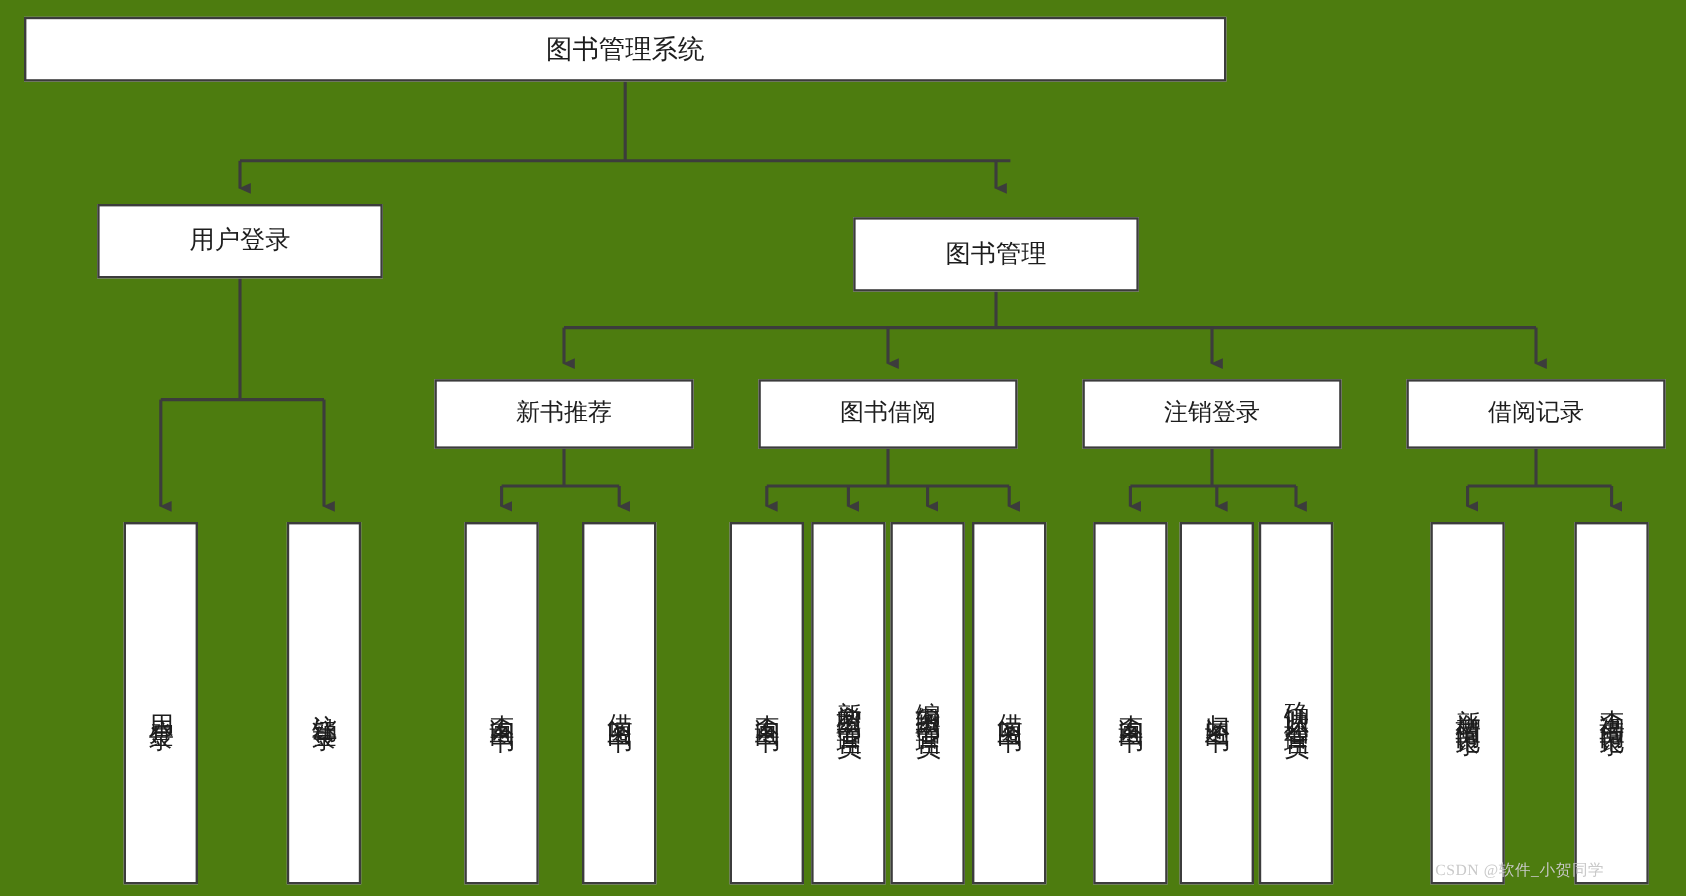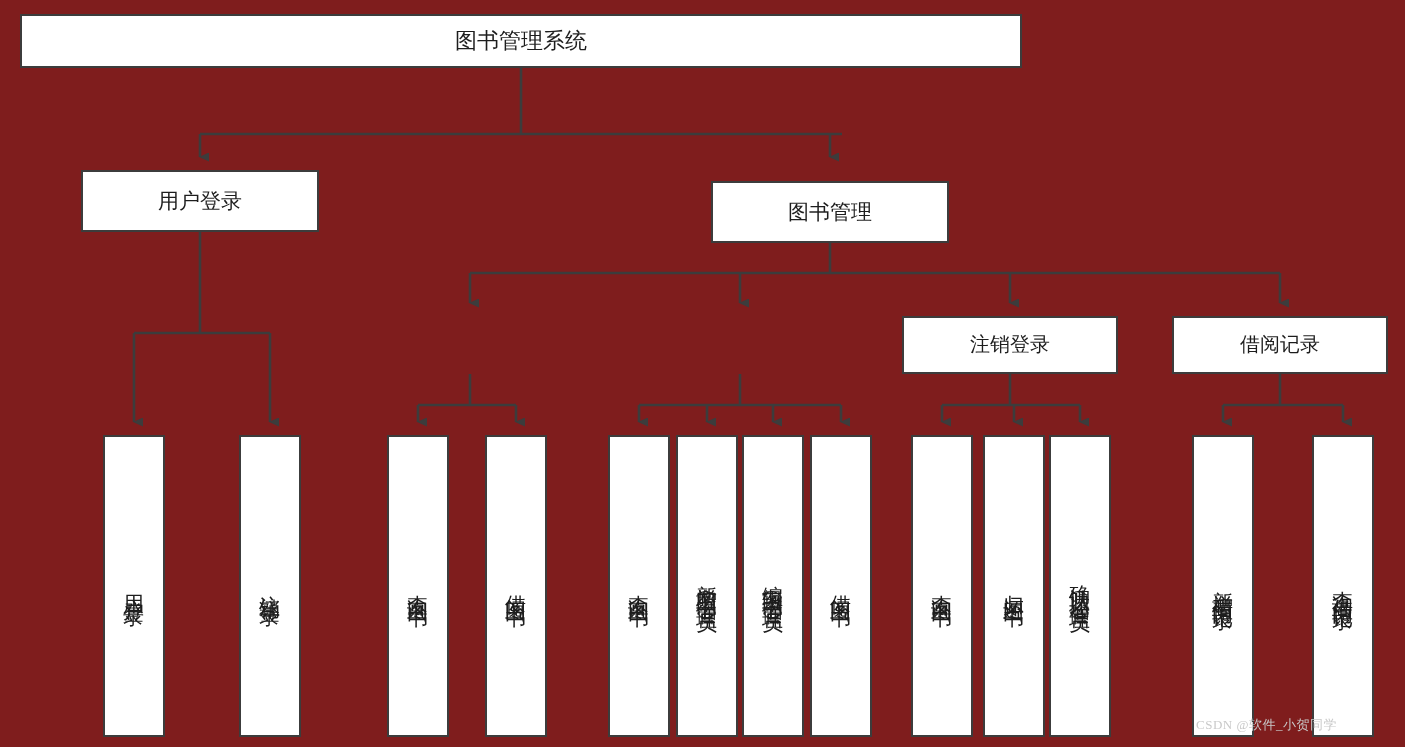--- a/index.html
+++ b/index.html
@@ -8,21 +8,21 @@
     padding: 0;
     background: #ffffff;
   }
   body {
     font-family: "Liberation Sans", "DejaVu Sans", sans-serif;
   }
   #canvas {
     position: relative;
     width: 1405px;
     height: 747px;
-    background: #7f1d1d;
+    background: #4d7c0f;
     overflow: hidden;
   }
   svg.edges {
     position: absolute;
     left: 0;
     top: 0;
     width: 1405px;
     height: 747px;
     pointer-events: none;
   }
@@ -125,20 +125,26 @@
     <span class="lbl">图书管理系统</span>
   </div>
 
   <div class="node lvl1" style="left: 81px; top: 170px; width: 238px; height: 62px;">
     <span class="lbl">用户登录</span>
   </div>
   <div class="node lvl1" style="left: 711px; top: 170px; width: 238px; height: 62px; margin-top: 11px;">
     <span class="lbl">图书管理</span>
   </div>
 
+  <div class="node lvl2" style="left: 362px; top: 316px; width: 216px; height: 58px;">
+    <span class="lbl">新书推荐</span>
+  </div>
+  <div class="node lvl2" style="left: 632px; top: 316px; width: 216px; height: 58px;">
+    <span class="lbl">图书借阅</span>
+  </div>
   <div class="node lvl2" style="left: 902px; top: 316px; width: 216px; height: 58px;">
     <span class="lbl">注销登录</span>
   </div>
   <div class="node lvl2" style="left: 1172px; top: 316px; width: 216px; height: 58px;">
     <span class="lbl">借阅记录</span>
   </div>
 
   <div class="node leaf" style="left: 103px; top: 435px; width: 62px; height: 302px;">
     <span class="lbl">用户登录</span>
   </div>

